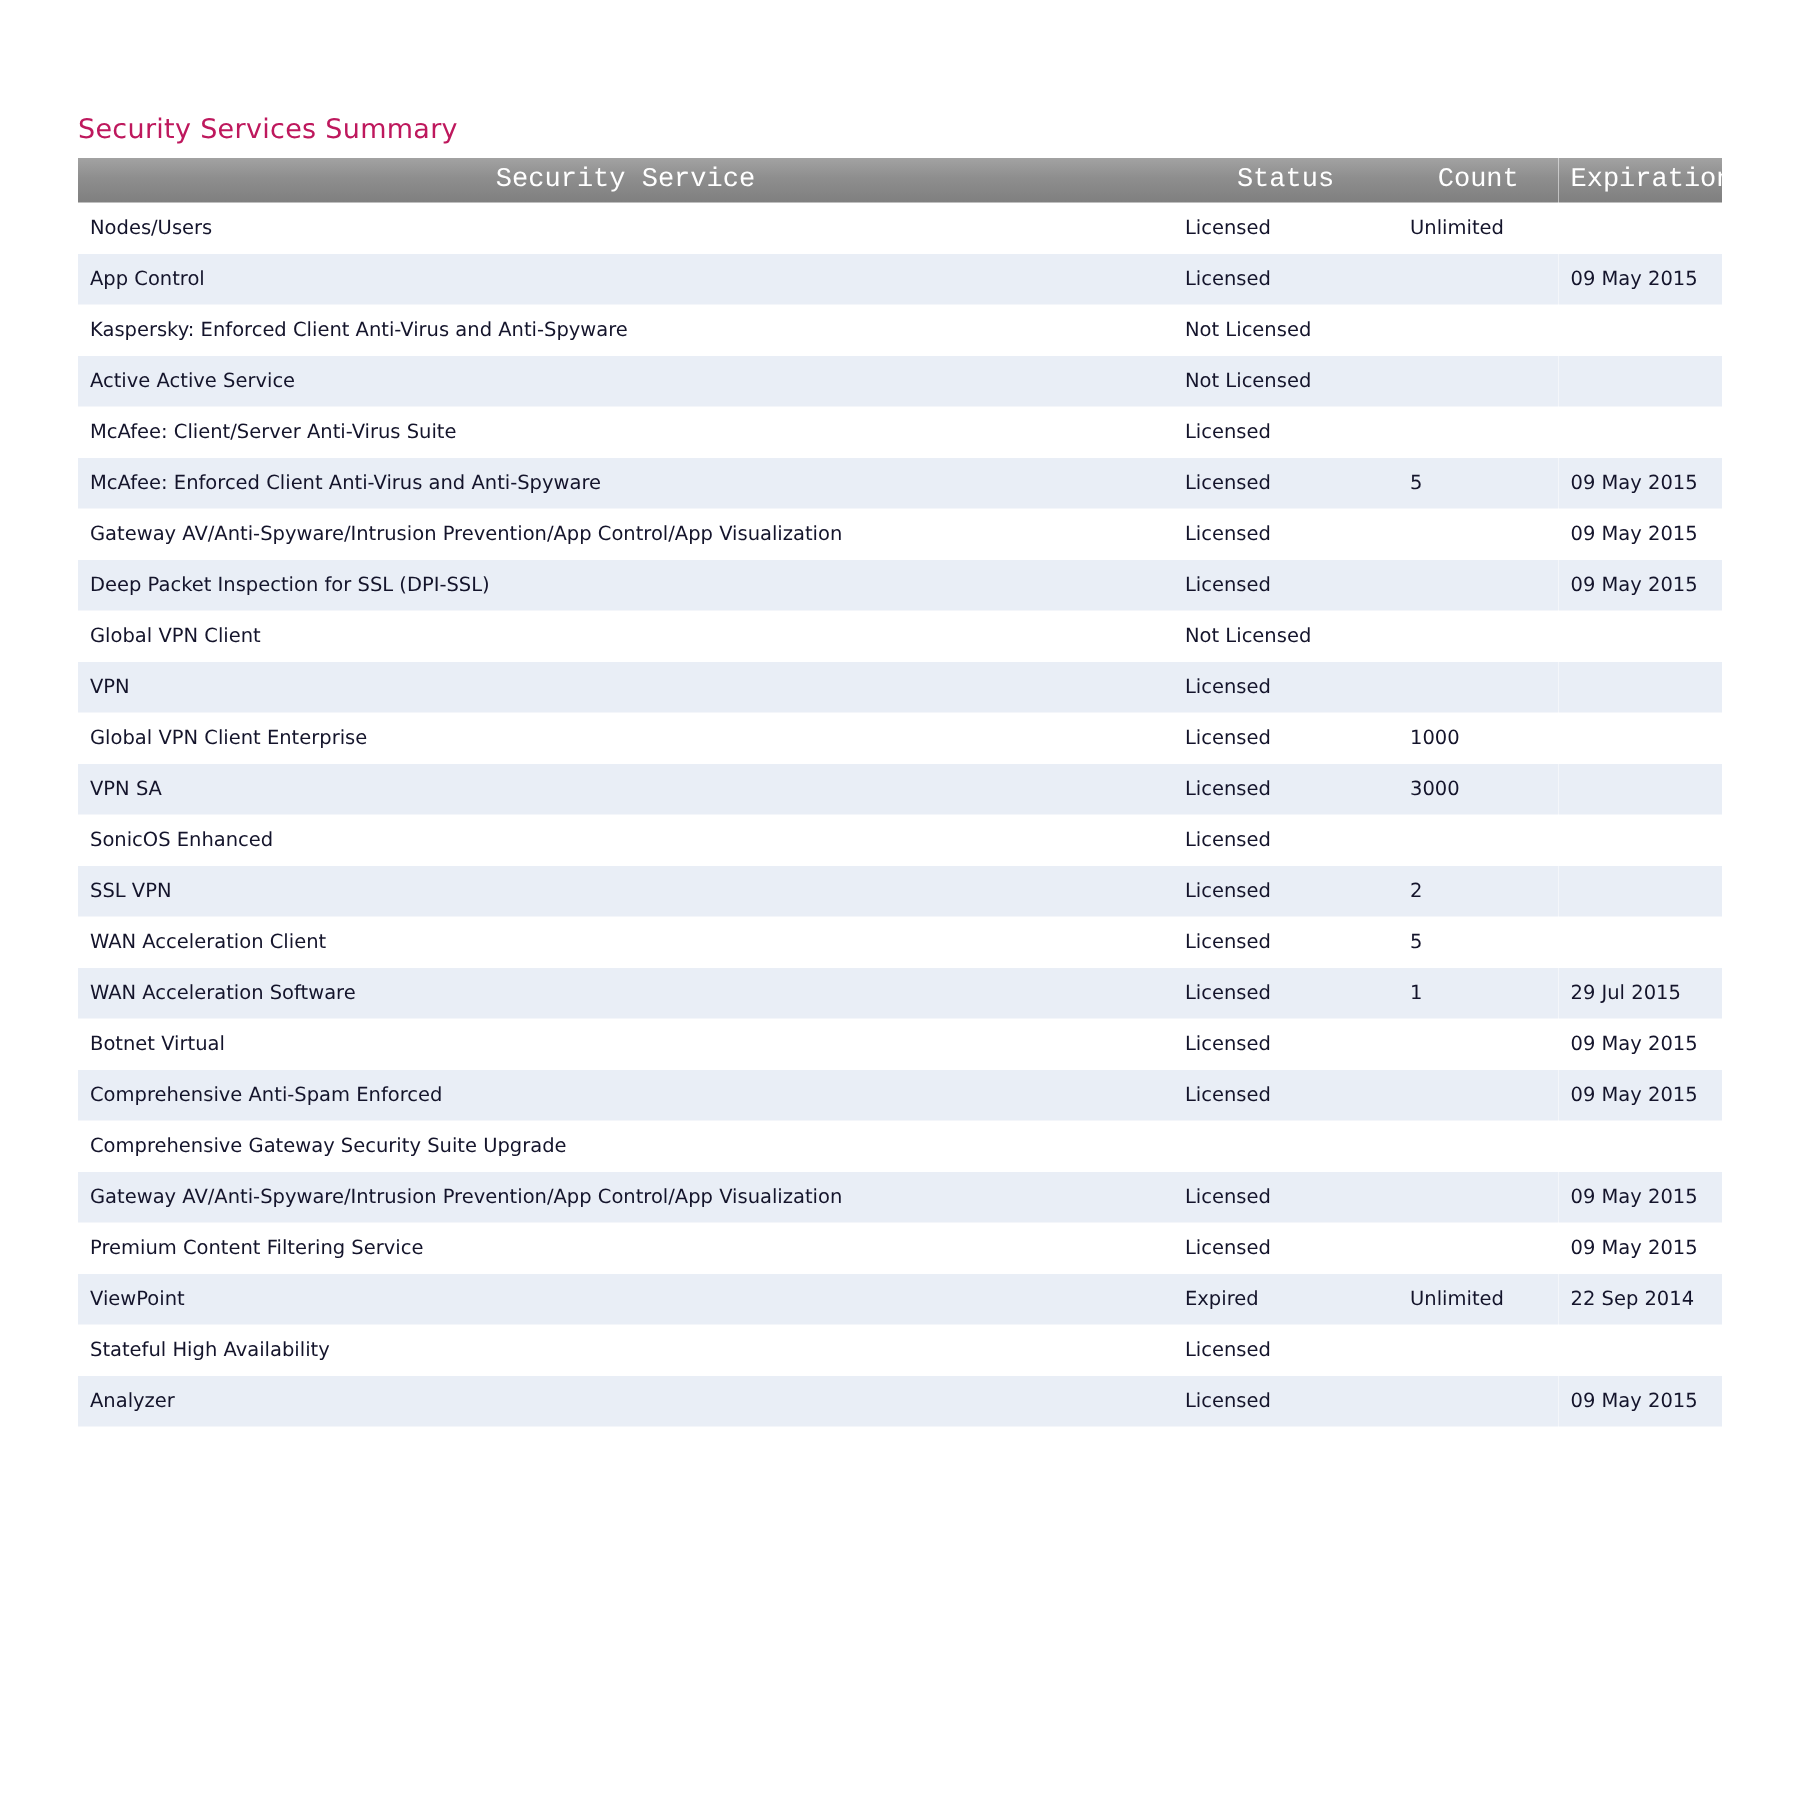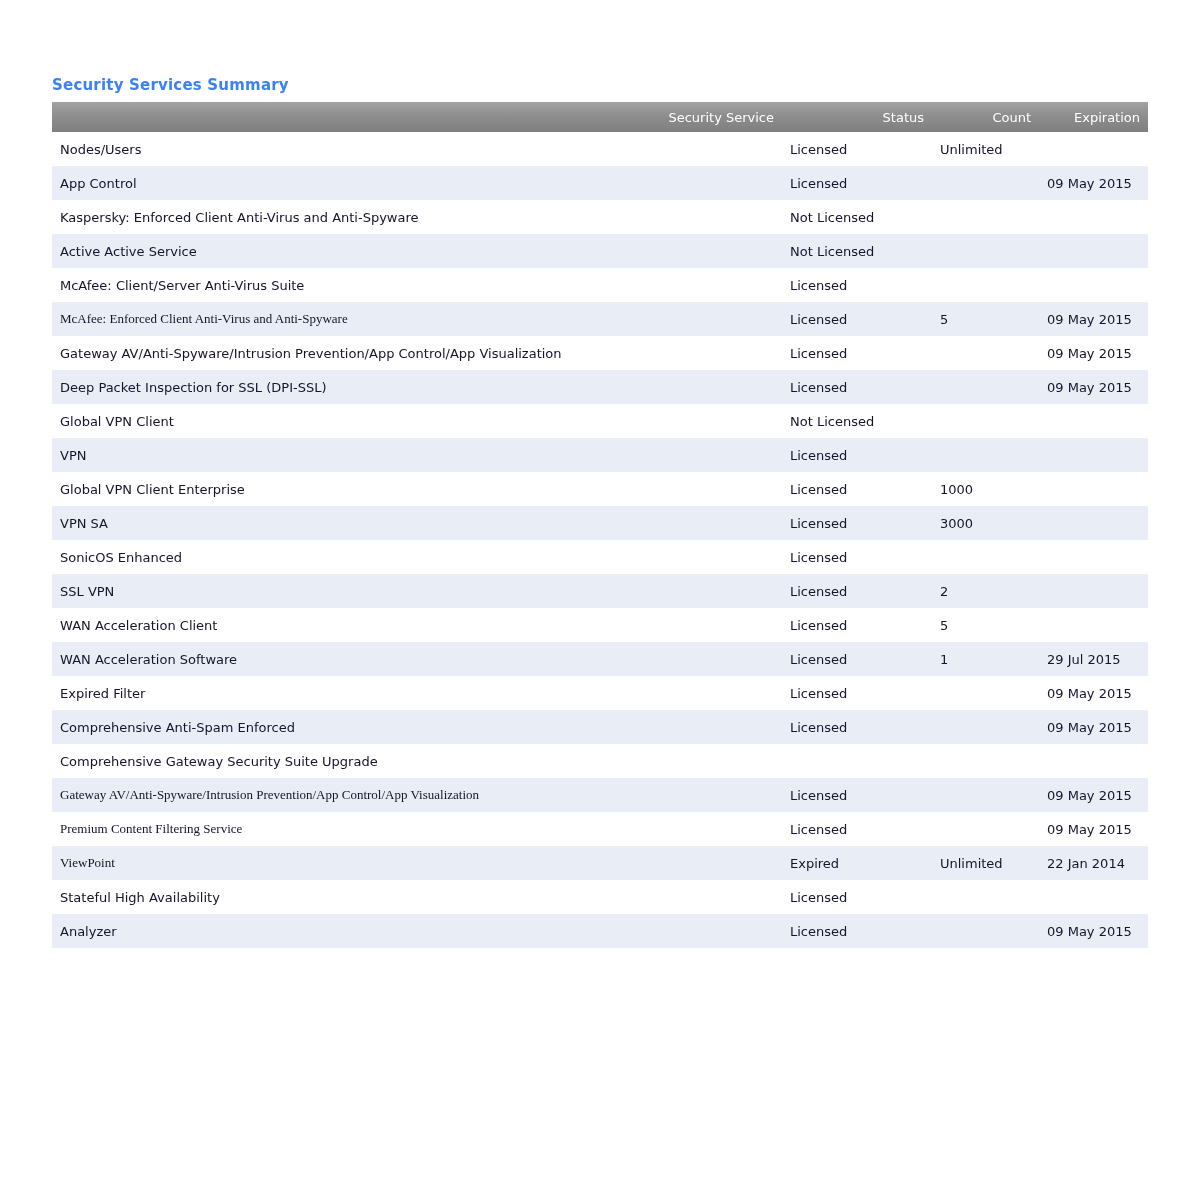--- a/index.html
+++ b/index.html
@@ -12,64 +12,65 @@
     position: relative;
     overflow: hidden;
   }
   .content {
     position: absolute;
     top: 76px;
     left: 52px;
     width: 1096px;
   }
   .page-title {
-    font-size: 15px;
-    font-weight: bold;
-    color: #3b82f6;
+    font-size: 18px;
+    font-weight: normal;
+    color: #be185d;
     margin-bottom: 8px;
     letter-spacing: 0.2px;
   }
   table.services {
     width: 100%;
     border-collapse: collapse;
     table-layout: fixed;
   }
   table.services col.c-service    { width: 730px; }
   table.services col.c-status     { width: 150px; }
   table.services col.c-count      { width: 107px; }
   table.services col.c-expiration { width: 109px; }
 
   table.services thead th {
     background: linear-gradient(to bottom, #a3a3a3 0%, #8e8e8e 45%, #7f7f7f 100%);
     color: #ffffff;
     font-weight: normal;
-    font-size: 13px;
-    text-align: right;
+    font-size: 18px;
+    text-align: center;
     height: 30px;
     padding: 0 8px;
     vertical-align: middle;
     white-space: nowrap;
     overflow: hidden;
+    font-family: Liberation Mono, monospace;
   }
   table.services tbody td {
     font-size: 13px;
     height: 34px;
     padding: 0 8px;
     vertical-align: middle;
     white-space: nowrap;
     overflow: hidden;
     color: #14142b;
   }
   table.services tbody tr:nth-child(even) td {
     background: #e9eef6;
   }
   table.services tbody tr:nth-child(odd) td {
     background: #ffffff;
   }
-  td.indent-1 { padding-left: 30px; font-family: Liberation Serif, serif; }
+  td.indent-1 { padding-left: 30px; }
 </style>
 </head>
 <body>
 
 <div class="content">
   <div class="page-title">Security Services Summary</div>
 
   <table class="services">
     <colgroup>
       <col class="c-service">
@@ -195,21 +196,21 @@
   </tr>
 
   <tr>
     <td>WAN Acceleration Software</td>
     <td>Licensed</td>
     <td>1</td>
     <td>29 Jul 2015</td>
   </tr>
 
   <tr>
-    <td>Expired Filter</td>
+    <td>Botnet Virtual</td>
     <td>Licensed</td>
     <td></td>
     <td>09 May 2015</td>
   </tr>
 
   <tr>
     <td>Comprehensive Anti-Spam Enforced</td>
     <td>Licensed</td>
     <td></td>
     <td>09 May 2015</td>
@@ -233,21 +234,21 @@
     <td class="indent-1">Premium Content Filtering Service</td>
     <td>Licensed</td>
     <td></td>
     <td>09 May 2015</td>
   </tr>
 
   <tr>
     <td class="indent-1">ViewPoint</td>
     <td>Expired</td>
     <td>Unlimited</td>
-    <td>22 Jan 2014</td>
+    <td>22 Sep 2014</td>
   </tr>
 
 
   <tr>
     <td>Stateful High Availability</td>
     <td>Licensed</td>
     <td></td>
     <td></td>
   </tr>
 

